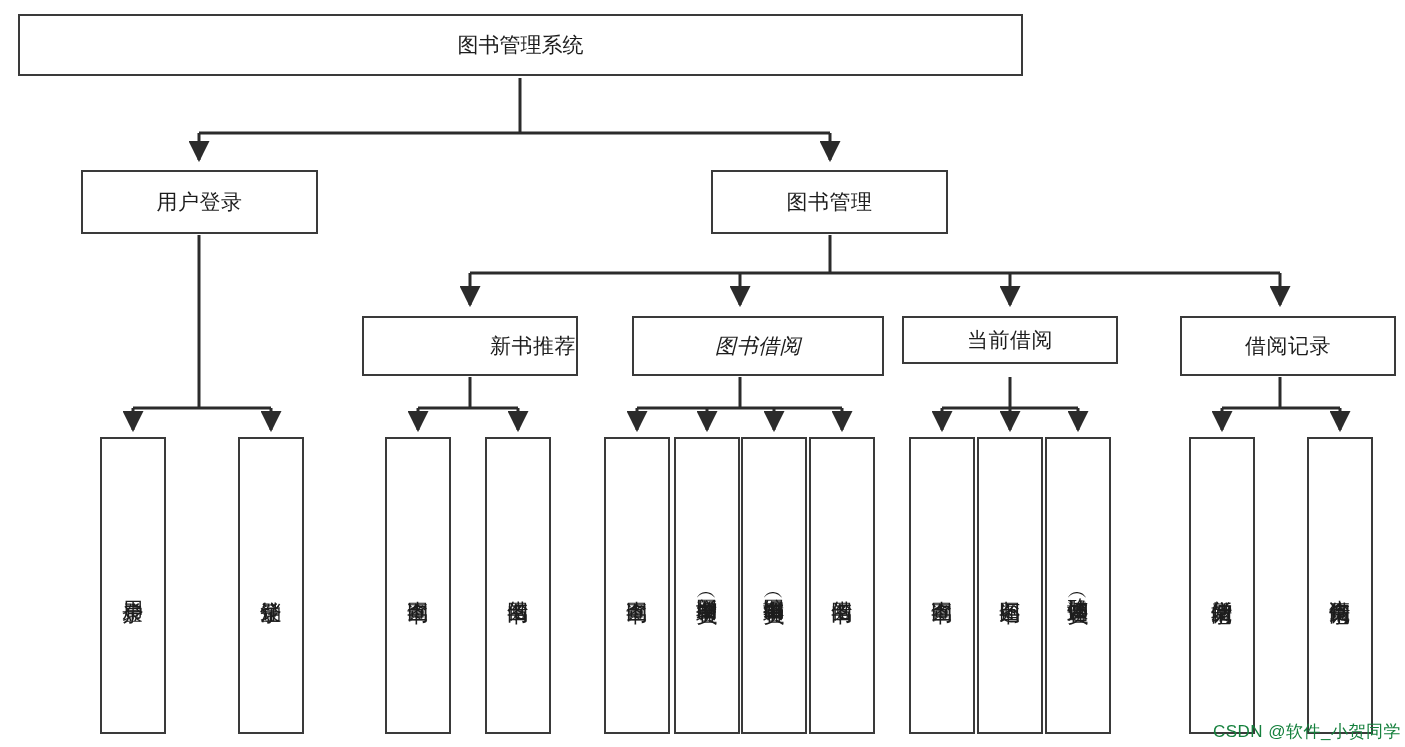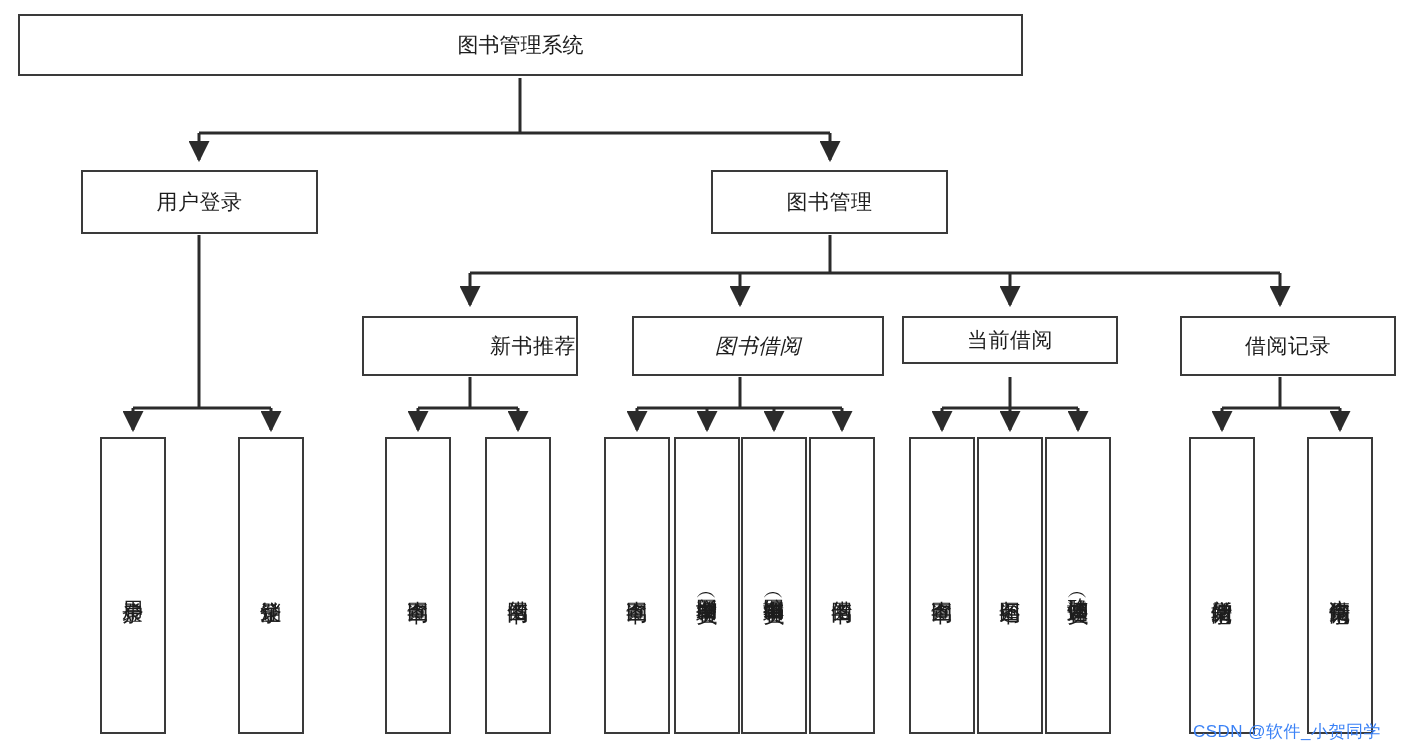--- a/index.html
+++ b/index.html
@@ -52,24 +52,24 @@
     writing-mode: vertical-rl;
     text-orientation: upright;
     font-size: 21px;
     line-height: 1.22;
     letter-spacing: 1px;
     white-space: nowrap;
     text-align: center;
   }
   #watermark {
     position: absolute;
-    right: 24px;
+    right: 4px;
     bottom: 4px;
     font-size: 17px;
-    color: #3b82f6;
+    color: #15803d;
     letter-spacing: 0.5px;
     white-space: nowrap;
     font-family: "Liberation Sans", "DejaVu Sans", sans-serif;
   }
 </style>
 </head>
 <body>
 
 <div id="canvas">
 

